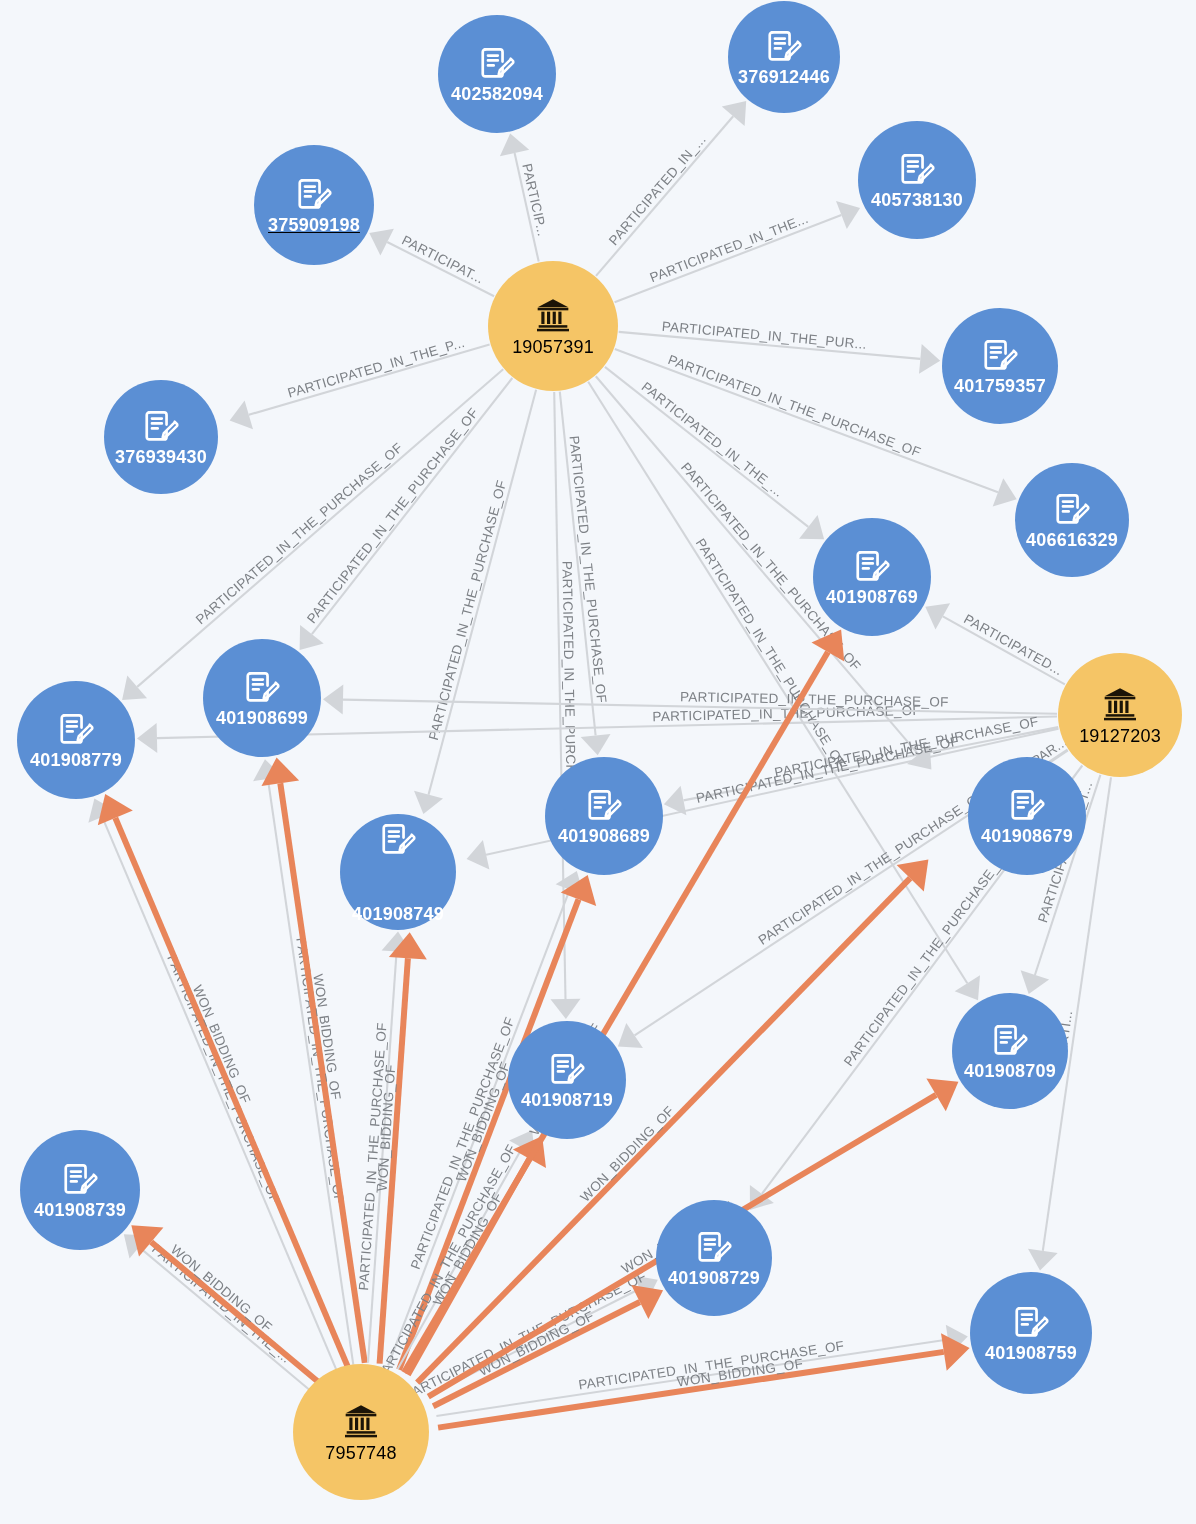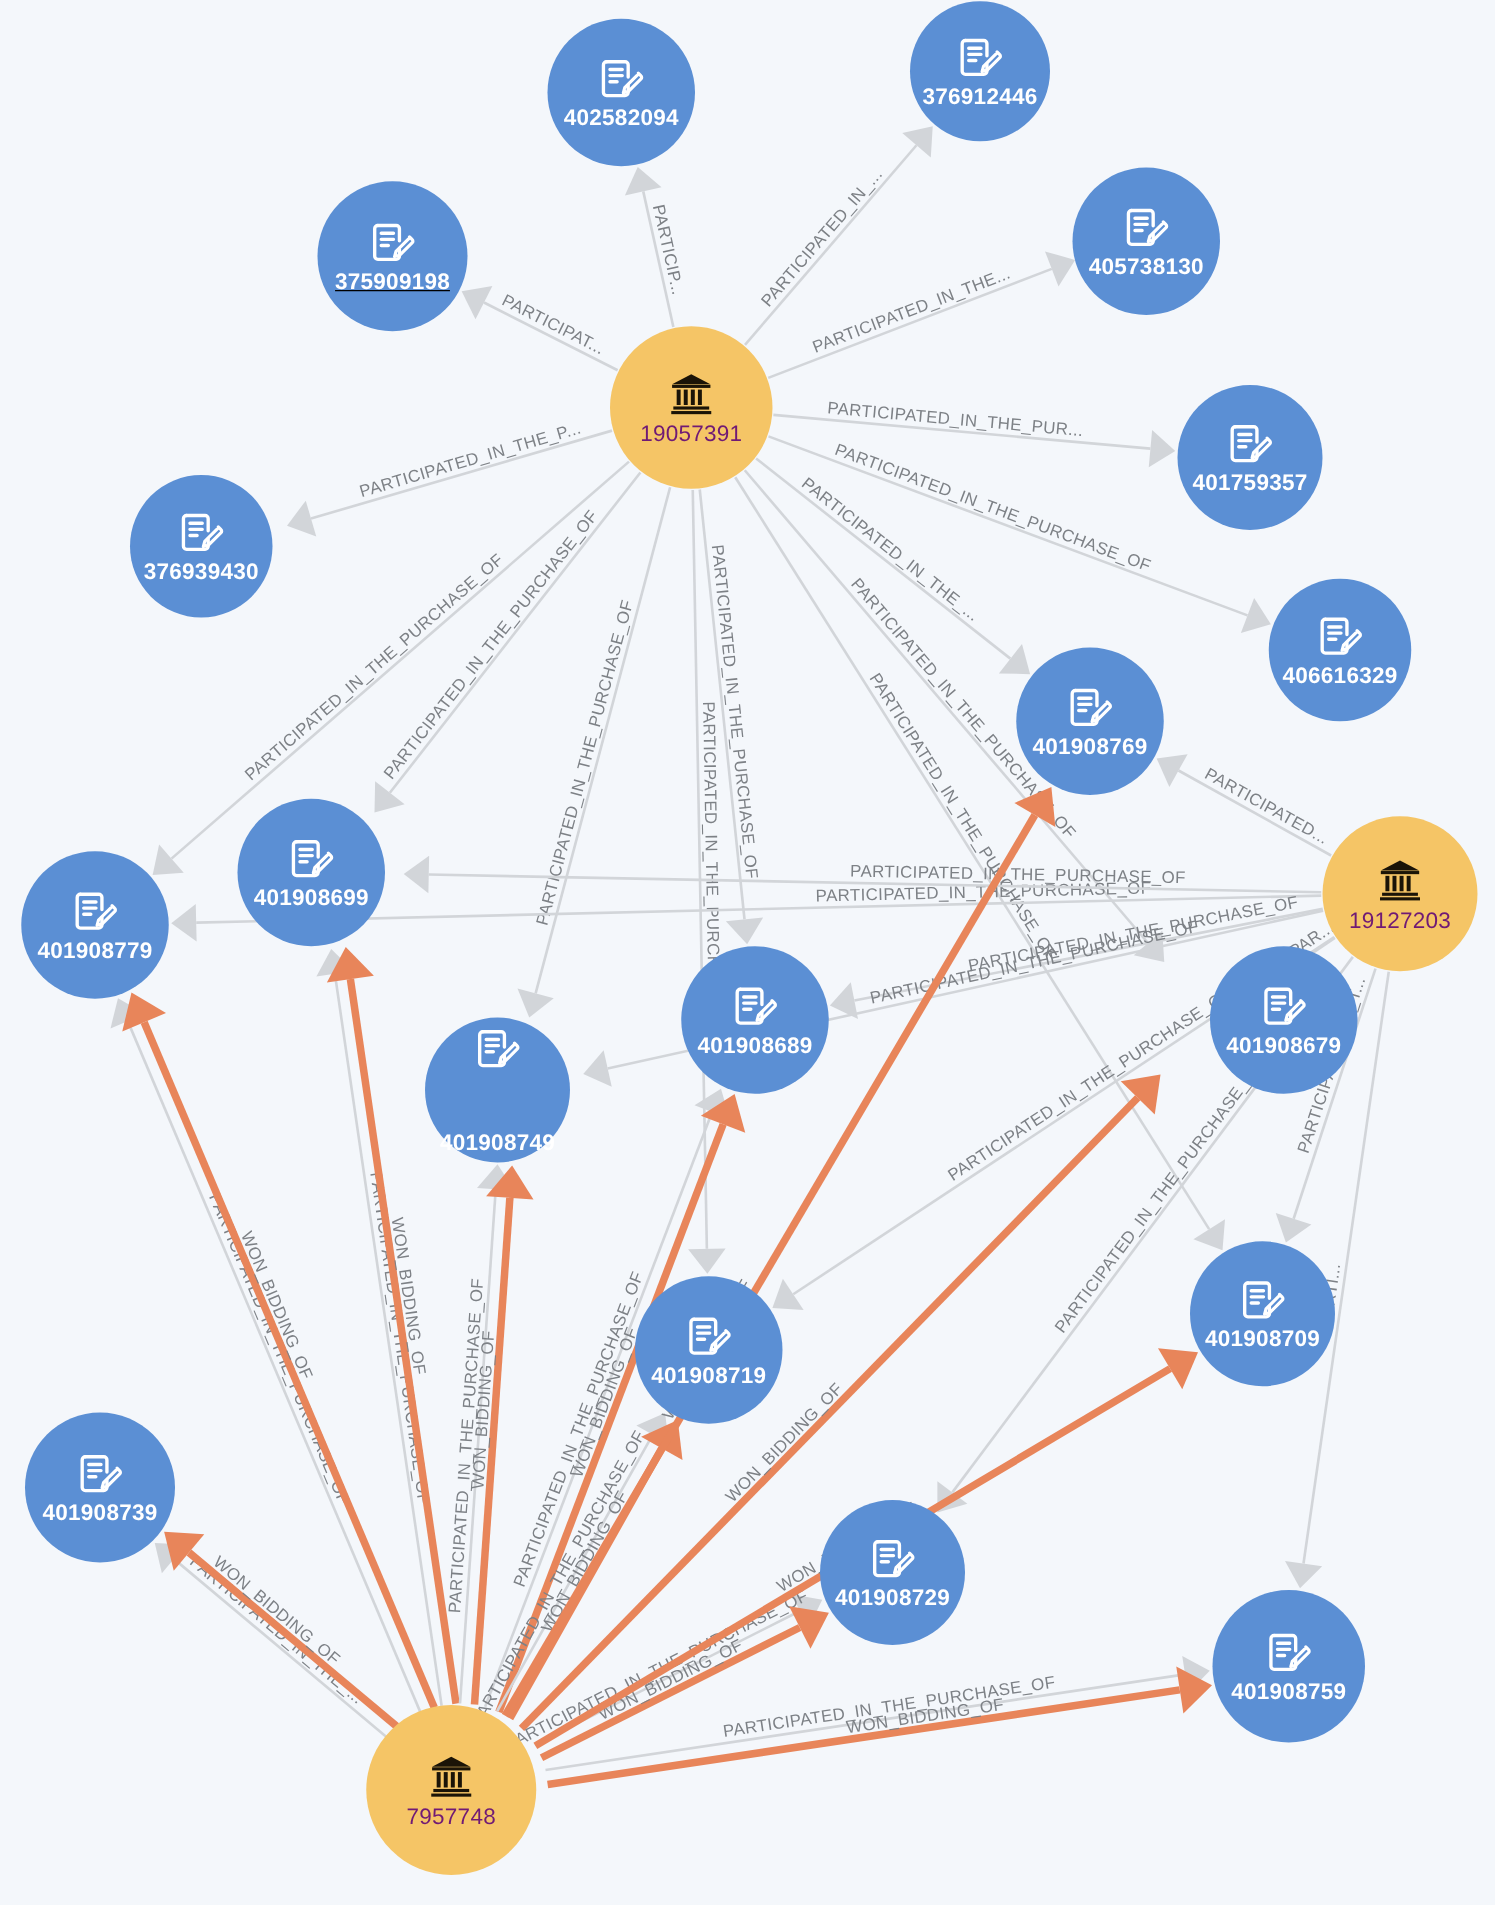--- a/index.html
+++ b/index.html
@@ -17,21 +17,21 @@
     box-sizing:border-box;cursor:pointer;
   }
   .node .nicon{display:block;line-height:0;}
   .node .nlabel{
     font-size:18px;font-weight:600;letter-spacing:.2px;
     margin-top:2px;white-space:nowrap;
   }
   .node.document{background:#5b8fd4;}
   .node.document .nlabel{color:#ffffff;}
   .node.institution{background:#f5c566;}
-  .node.institution .nlabel{color:#701a75;font-weight:500;}
+  .node.institution .nlabel{color:#000000;font-weight:500;}
   .edge-line{fill:none;stroke-linecap:butt;}
   .edge-purchase{stroke:#d2d5d9;stroke-width:2.1;}
   .edge-bidding{stroke:#e8855a;stroke-width:6;}
   .arrow-purchase{fill:#d2d5d9;}
   .arrow-bidding{fill:#e8855a;}
   .edge-label{
     font-family:"Liberation Sans", sans-serif;
     font-size:13.5px;fill:#7d8186;letter-spacing:.3px;
   }
 </style>
@@ -282,21 +282,21 @@
       </div>
       <div class="node document" style="left: 254px; top: 145px; width: 120px; height: 120px; text-decoration: underline;">
         <span class="nicon"><svg width="38" height="38" viewBox="0 0 24 24" fill="none" stroke="#ffffff" stroke-width="1.7" stroke-linecap="round" stroke-linejoin="round">
             <path d="M4.6 3.4h9.3a1.6 1.6 0 0 1 1.6 1.6v6.1"></path>
             <path d="M15.5 15.3v3.6a1.6 1.6 0 0 1-1.6 1.6H4.6A1.6 1.6 0 0 1 3 18.9V5a1.6 1.6 0 0 1 1.6-1.6"></path>
             <path d="M6.3 7.3h6.2M6.3 10.4h6.2M6.3 13.5h3.6"></path>
             <path d="M20.6 9.2 22 10.6a1 1 0 0 1 0 1.45l-6.35 6.35-2.6.72.72-2.6 6.35-6.35a1 1 0 0 1 1.45 0Z" stroke-width="1.6"></path>
           </svg></span>
         <span class="nlabel">375909198</span>
       </div>
-      <div class="node document" style="left: 858px; top: 134px; width: 118px; height: 118px;">
+      <div class="node document" style="left: 858px; top: 121px; width: 118px; height: 118px;">
         <span class="nicon"><svg width="38" height="38" viewBox="0 0 24 24" fill="none" stroke="#ffffff" stroke-width="1.7" stroke-linecap="round" stroke-linejoin="round">
             <path d="M4.6 3.4h9.3a1.6 1.6 0 0 1 1.6 1.6v6.1"></path>
             <path d="M15.5 15.3v3.6a1.6 1.6 0 0 1-1.6 1.6H4.6A1.6 1.6 0 0 1 3 18.9V5a1.6 1.6 0 0 1 1.6-1.6"></path>
             <path d="M6.3 7.3h6.2M6.3 10.4h6.2M6.3 13.5h3.6"></path>
             <path d="M20.6 9.2 22 10.6a1 1 0 0 1 0 1.45l-6.35 6.35-2.6.72.72-2.6 6.35-6.35a1 1 0 0 1 1.45 0Z" stroke-width="1.6"></path>
           </svg></span>
         <span class="nlabel">405738130</span>
       </div>
       <div class="node institution" style="left: 488px; top: 261px; width: 130px; height: 130px;">
         <span class="nicon"><svg width="40" height="40" viewBox="0 0 24 24" fill="none" stroke="#1b1407" stroke-width="1.7" stroke-linecap="round" stroke-linejoin="round">
@@ -353,21 +353,21 @@
             <rect x="2.8" y="7.7" width="18.4" height="1.5" fill="#1b1407" stroke="none"></rect>
             <rect x="5" y="10" width="1.9" height="7.4" fill="#1b1407" stroke="none"></rect>
             <rect x="8.4" y="10" width="1.9" height="7.4" fill="#1b1407" stroke="none"></rect>
             <rect x="11.8" y="10" width="1.9" height="7.4" fill="#1b1407" stroke="none"></rect>
             <rect x="15.2" y="10" width="1.9" height="7.4" fill="#1b1407" stroke="none"></rect>
             <rect x="3.4" y="18.1" width="17.2" height="1.5" fill="#1b1407" stroke="none"></rect>
             <rect x="2.4" y="20.3" width="19.2" height="1.5" fill="#1b1407" stroke="none"></rect>
           </svg></span>
         <span class="nlabel">19127203</span>
       </div>
-      <div class="node document" style="left: 190px; top: 639px; width: 118px; height: 118px;">
+      <div class="node document" style="left: 203px; top: 639px; width: 118px; height: 118px;">
         <span class="nicon"><svg width="38" height="38" viewBox="0 0 24 24" fill="none" stroke="#ffffff" stroke-width="1.7" stroke-linecap="round" stroke-linejoin="round">
             <path d="M4.6 3.4h9.3a1.6 1.6 0 0 1 1.6 1.6v6.1"></path>
             <path d="M15.5 15.3v3.6a1.6 1.6 0 0 1-1.6 1.6H4.6A1.6 1.6 0 0 1 3 18.9V5a1.6 1.6 0 0 1 1.6-1.6"></path>
             <path d="M6.3 7.3h6.2M6.3 10.4h6.2M6.3 13.5h3.6"></path>
             <path d="M20.6 9.2 22 10.6a1 1 0 0 1 0 1.45l-6.35 6.35-2.6.72.72-2.6 6.35-6.35a1 1 0 0 1 1.45 0Z" stroke-width="1.6"></path>
           </svg></span>
         <span class="nlabel">401908699</span>
       </div>
       <div class="node document" style="left: 17px; top: 681px; width: 118px; height: 118px;">
         <span class="nicon"><svg width="38" height="38" viewBox="0 0 24 24" fill="none" stroke="#ffffff" stroke-width="1.7" stroke-linecap="round" stroke-linejoin="round">

